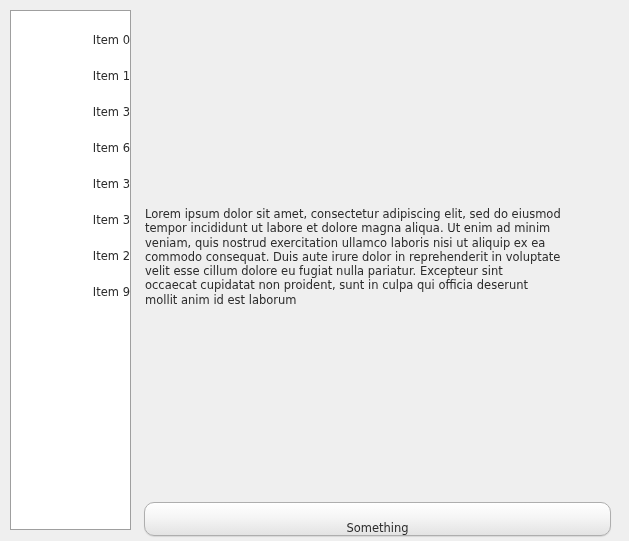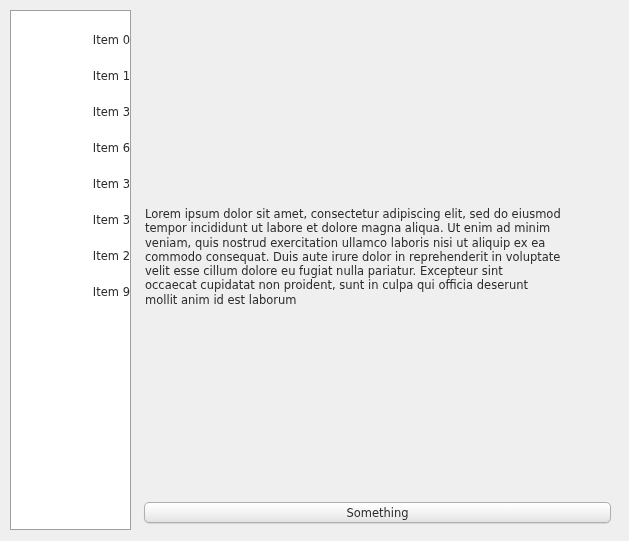--- a/index.html
+++ b/index.html
@@ -51,29 +51,29 @@
     text-align: left;
   }
   .push-button {
     position: absolute;
     left: 144px;
     top: 502px;
     width: 467px;
     height: 21px;
     box-sizing: border-box;
     border: 1px solid #aeaeae;
-    border-radius: 5px;
+    border-radius: 10px;
     background: linear-gradient(to bottom, #ffffff 0%, #f5f5f5 45%, #e3e3e3 100%);
     box-shadow: 0 1px 1px rgba(0,0,0,0.10);
     font-family: "DejaVu Sans", sans-serif;
     font-size: 11.5px;
     color: #2c2c2c;
     text-align: center;
     line-height: 18px;
-    padding: 0;
+    padding: 16px;
     cursor: default;
   }
 </style>
 </head>
 <body>
 
 <div class="window">
 
   <div class="listbox">
     <div class="item">Item 0</div>

